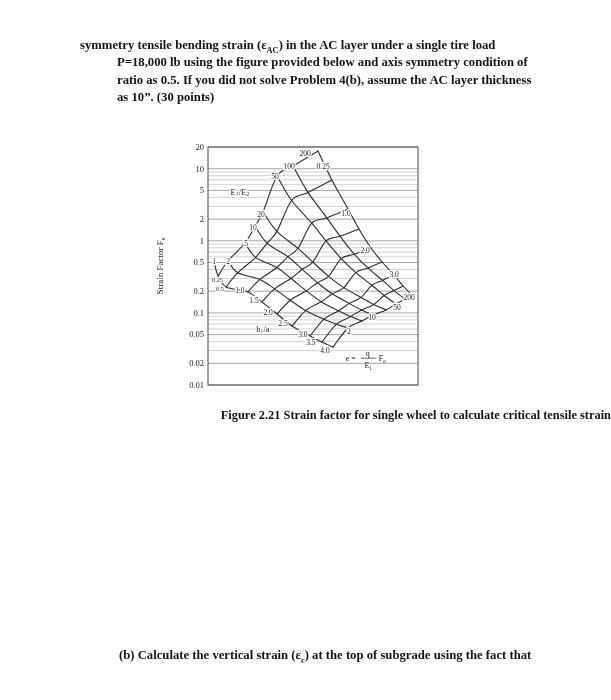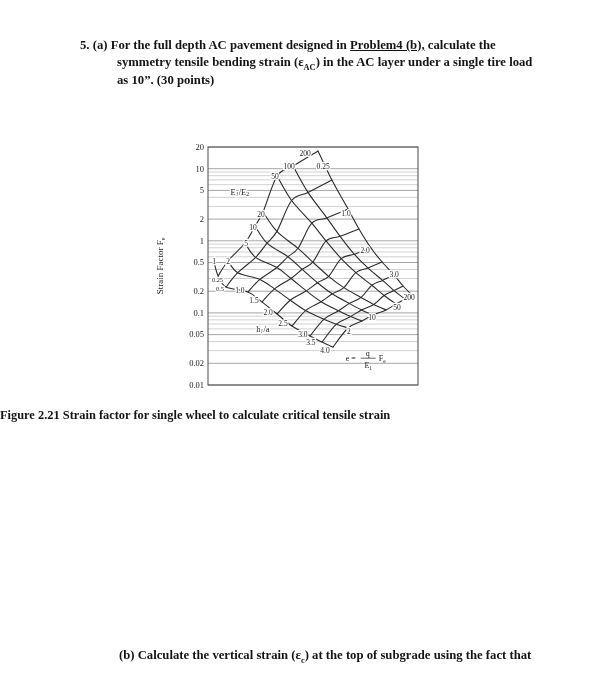--- a/index.html
+++ b/index.html
@@ -9,30 +9,31 @@
   }
   .para{position:absolute;font-weight:bold;font-size:12.7px;line-height:17.4px;white-space:nowrap;}
   .para .line{white-space:nowrap;}
   .para-a{left:80px;top:37px;}
   .para-a .line + .line{margin-left:37px;}
   .para-b{left:119px;top:647px;line-height:17px;}
   .para-b .line + .line{margin-left:23px;}
   .para sub{font-size:66%;line-height:0;}
   .seg-u{text-decoration:underline;}
   .figure-wrap{position:absolute;left:150px;top:140px;width:290px;height:260px;}
-  .caption{position:absolute;left:0;right:0;top:408px;text-align:left;
+  .caption{position:absolute;left:0;right:0;top:408px;text-align:right;
     font-weight:bold;font-size:12.4px;}
   svg text{font-family:"Liberation Serif", serif;}
 </style>
 </head>
 <body>
 
 <div class="para para-a">
-    <div class="line"><span>5. (a) For the full depth AC pavement designed in </span><span class="seg-u">Problem4 (b),</span><span> calculate the</span></div>
     <div class="line"><span>symmetry tensile bending strain (ε</span><sub>AC</sub><span>) in the AC layer under a single tire load</span></div>
+    <div class="line"><span>P=18,000 lb using the figure provided below and axis symmetry condition of</span></div>
+    <div class="line"><span>ratio as 0.5. If you did not solve Problem 4(b), assume the AC layer thickness</span></div>
     <div class="line"><span>as 10”. (30 points)</span></div>
   </div>
 
 <div class="figure-wrap">
   <svg id="chart-svg" width="290" height="260" viewBox="0 0 290 260">
       <g>
         <line x1="58" x2="268" y1="245.00" y2="245.00" stroke="#8f8f8f" stroke-width="0.8"></line>
         <line x1="58" x2="268" y1="223.30" y2="223.30" stroke="#8f8f8f" stroke-width="0.8"></line>
         <line x1="58" x2="268" y1="210.60" y2="210.60" stroke="#aaaaaa" stroke-width="0.55"></line>
         <line x1="58" x2="268" y1="201.59" y2="201.59" stroke="#aaaaaa" stroke-width="0.55"></line>

